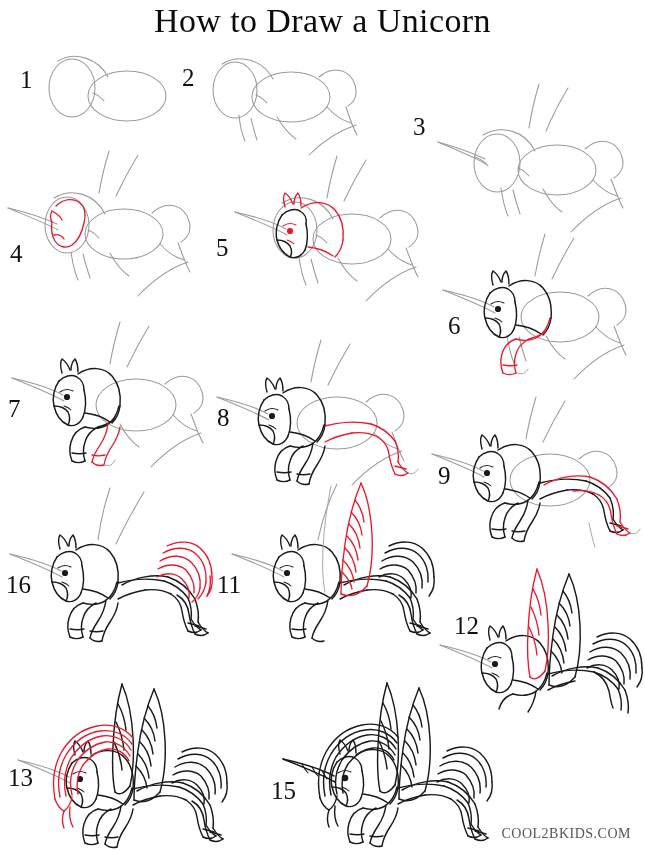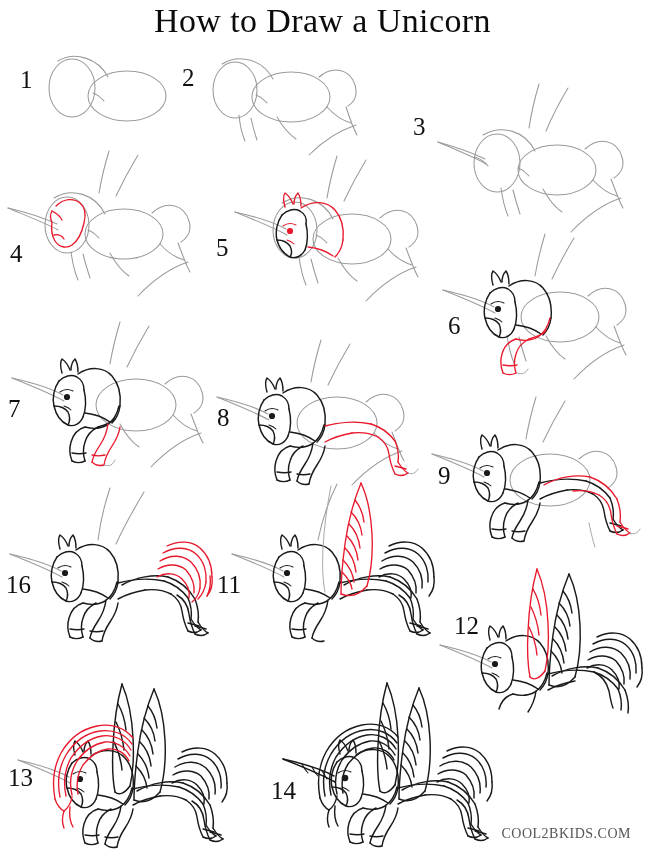--- a/index.html
+++ b/index.html
@@ -658,21 +658,21 @@
         <path class="r" d="M78 139 C76 129 78 118 83 110 C90 101 99 95 108 94 C117 93 125 98 129 106"></path>
         <path class="r" d="M55 144 C57 150 60 154 64 156"></path>
         <path class="r" d="M64 156 C68 153 71 148 72 142"></path>
         <path class="r" d="M64 156 C62 162 62 168 64 173"></path>
         <path class="r" d="M70 152 C69 160 70 167 73 172"></path>
       </svg>
     </div>
   </div>
 
   <div class="step" style="left:255px; top:660px; width:290px; height:190px;">
-    <div class="step-num" style="left:16px; top:118px;">14</div>
+    <div class="step-num" style="left:16px; top:118px;">15</div>
     <div class="canvas">
       <svg width="290" height="190" viewBox="0 0 290 190">
 
         <path class="k" d="M28 99 C50 104 70 111 79 116"></path>
         <path class="k" d="M28 99 C53 109 71 117 80 122"></path>
         <path class="kt" d="M47 104 C49 108 51 111 53 113"></path>
         <path class="kt" d="M57 107 C59 111 61 114 63 116"></path>
         <path class="kt" d="M67 111 C69 114 71 117 72 119"></path>
 
         <path class="k" d="M82 102 C77 109 75 119 77 127 C79 136 84 143 91 146 C97 148 103 145 106 138"></path>

